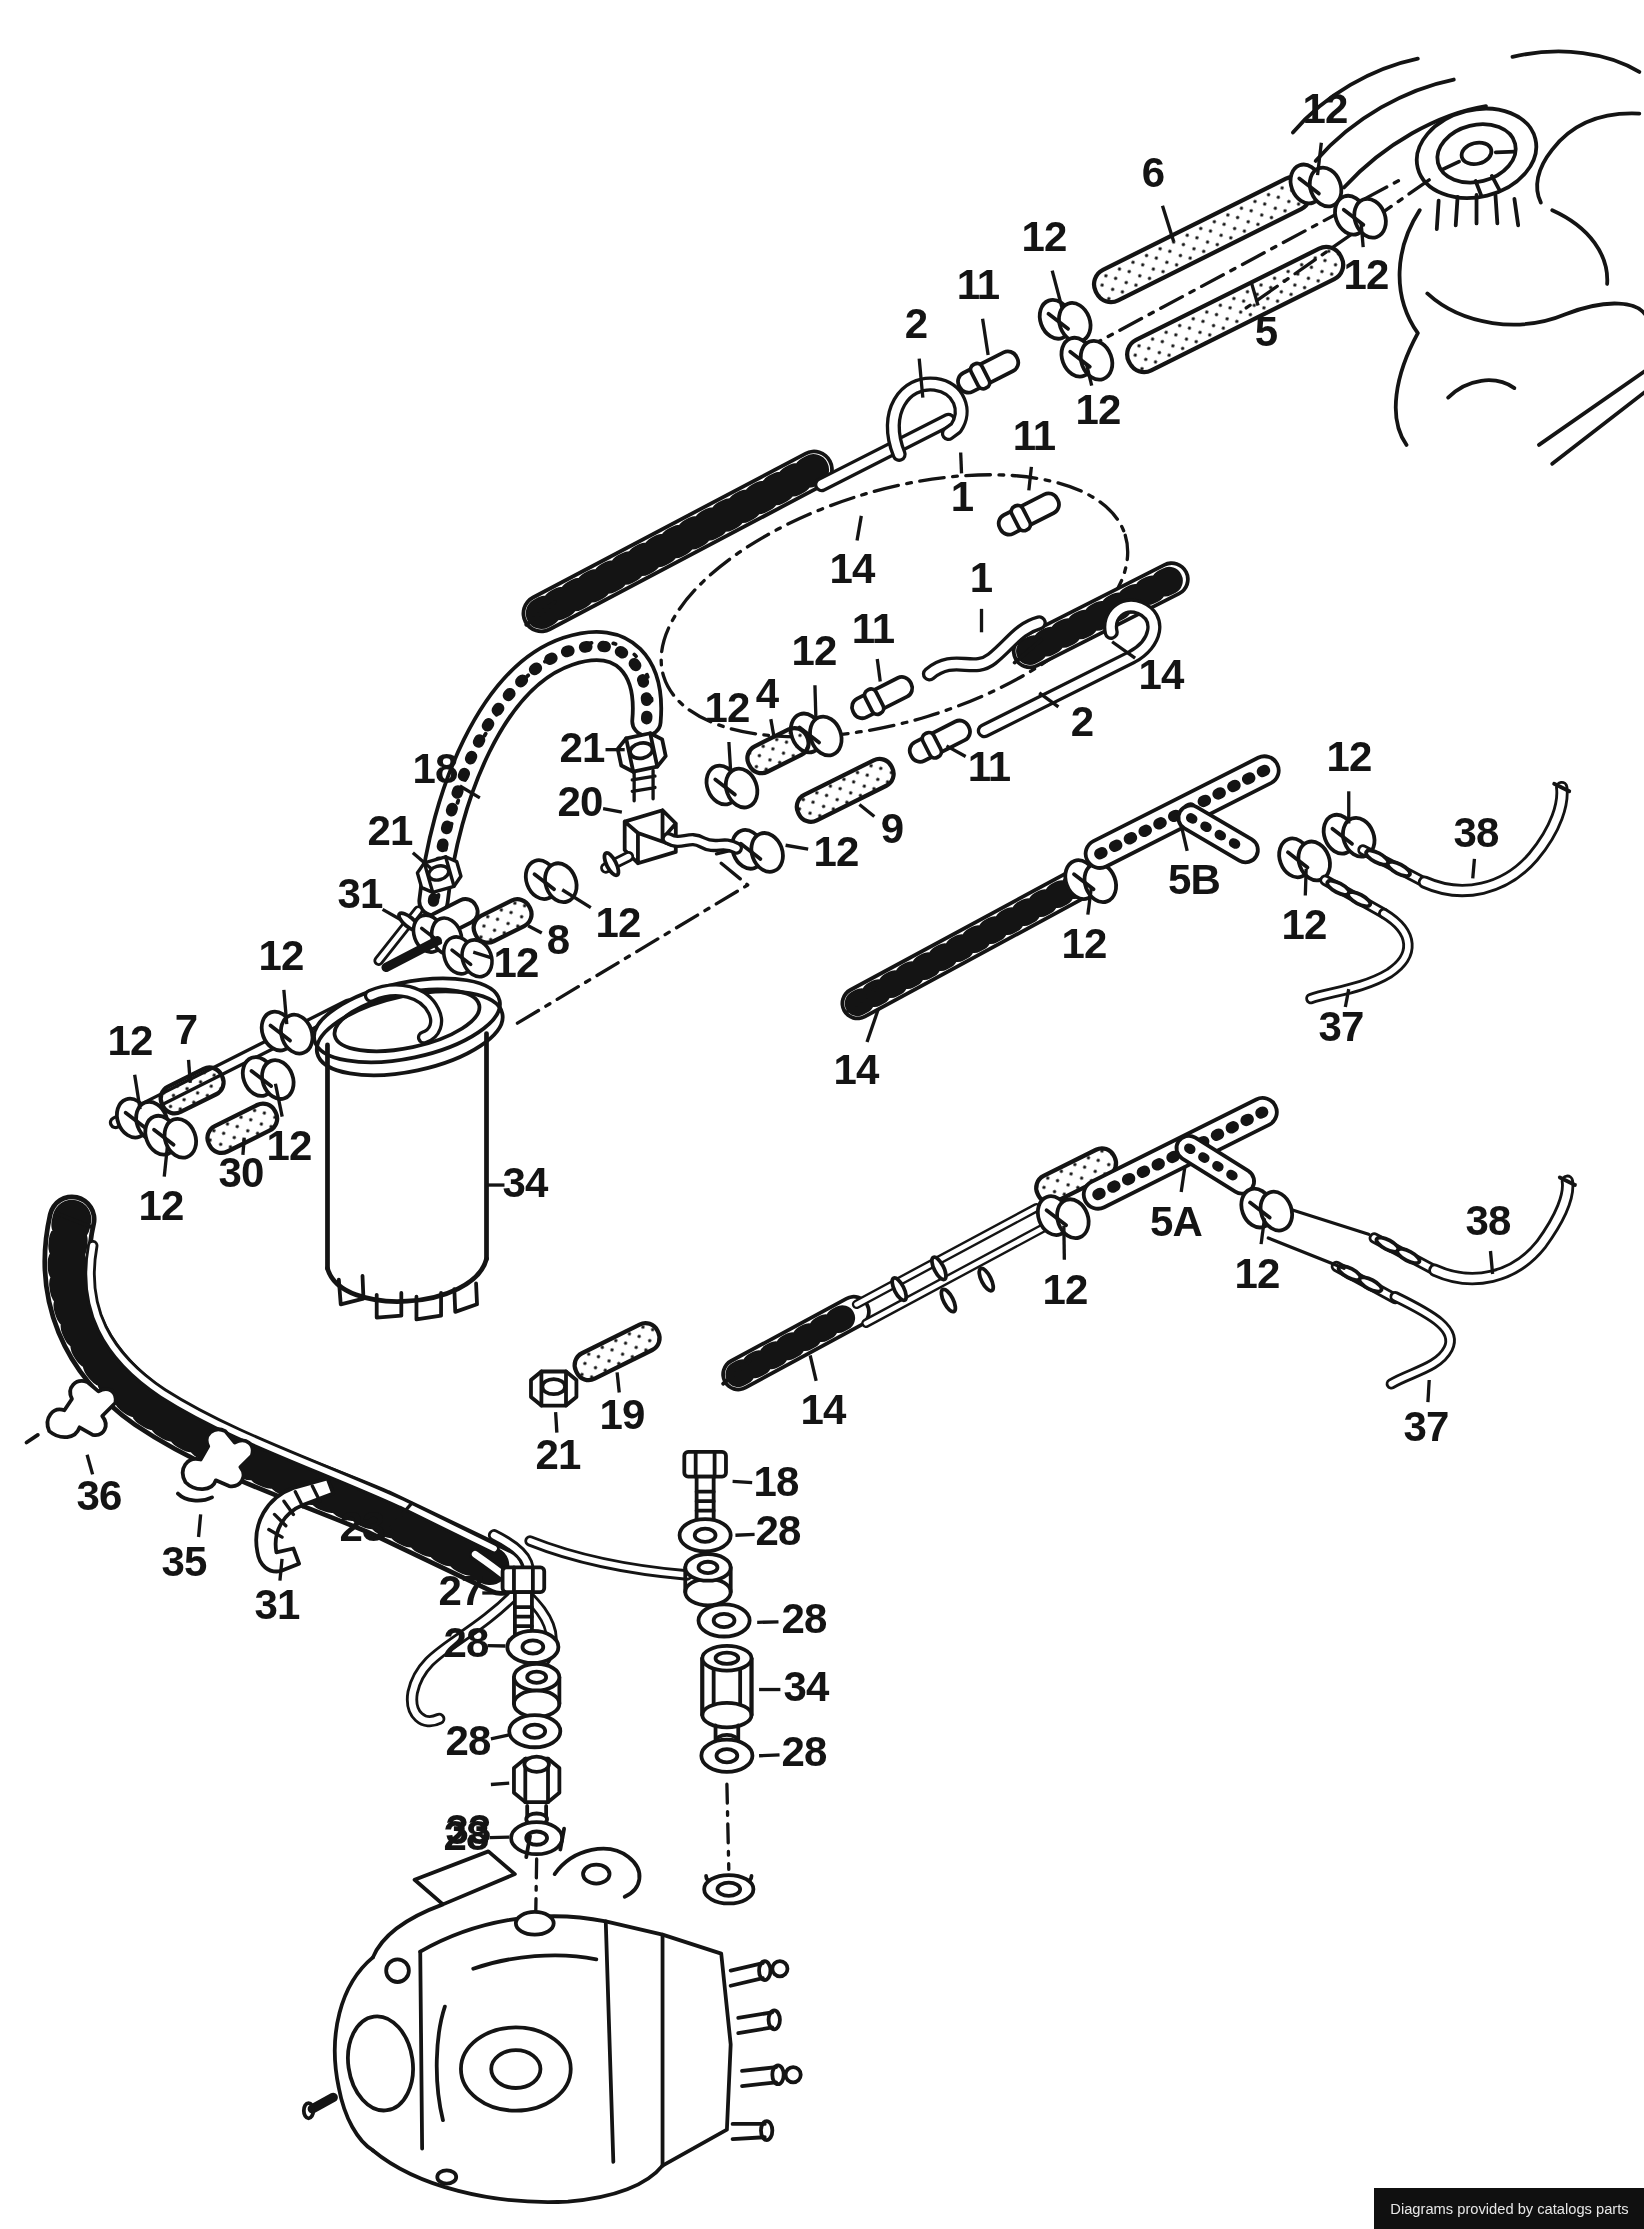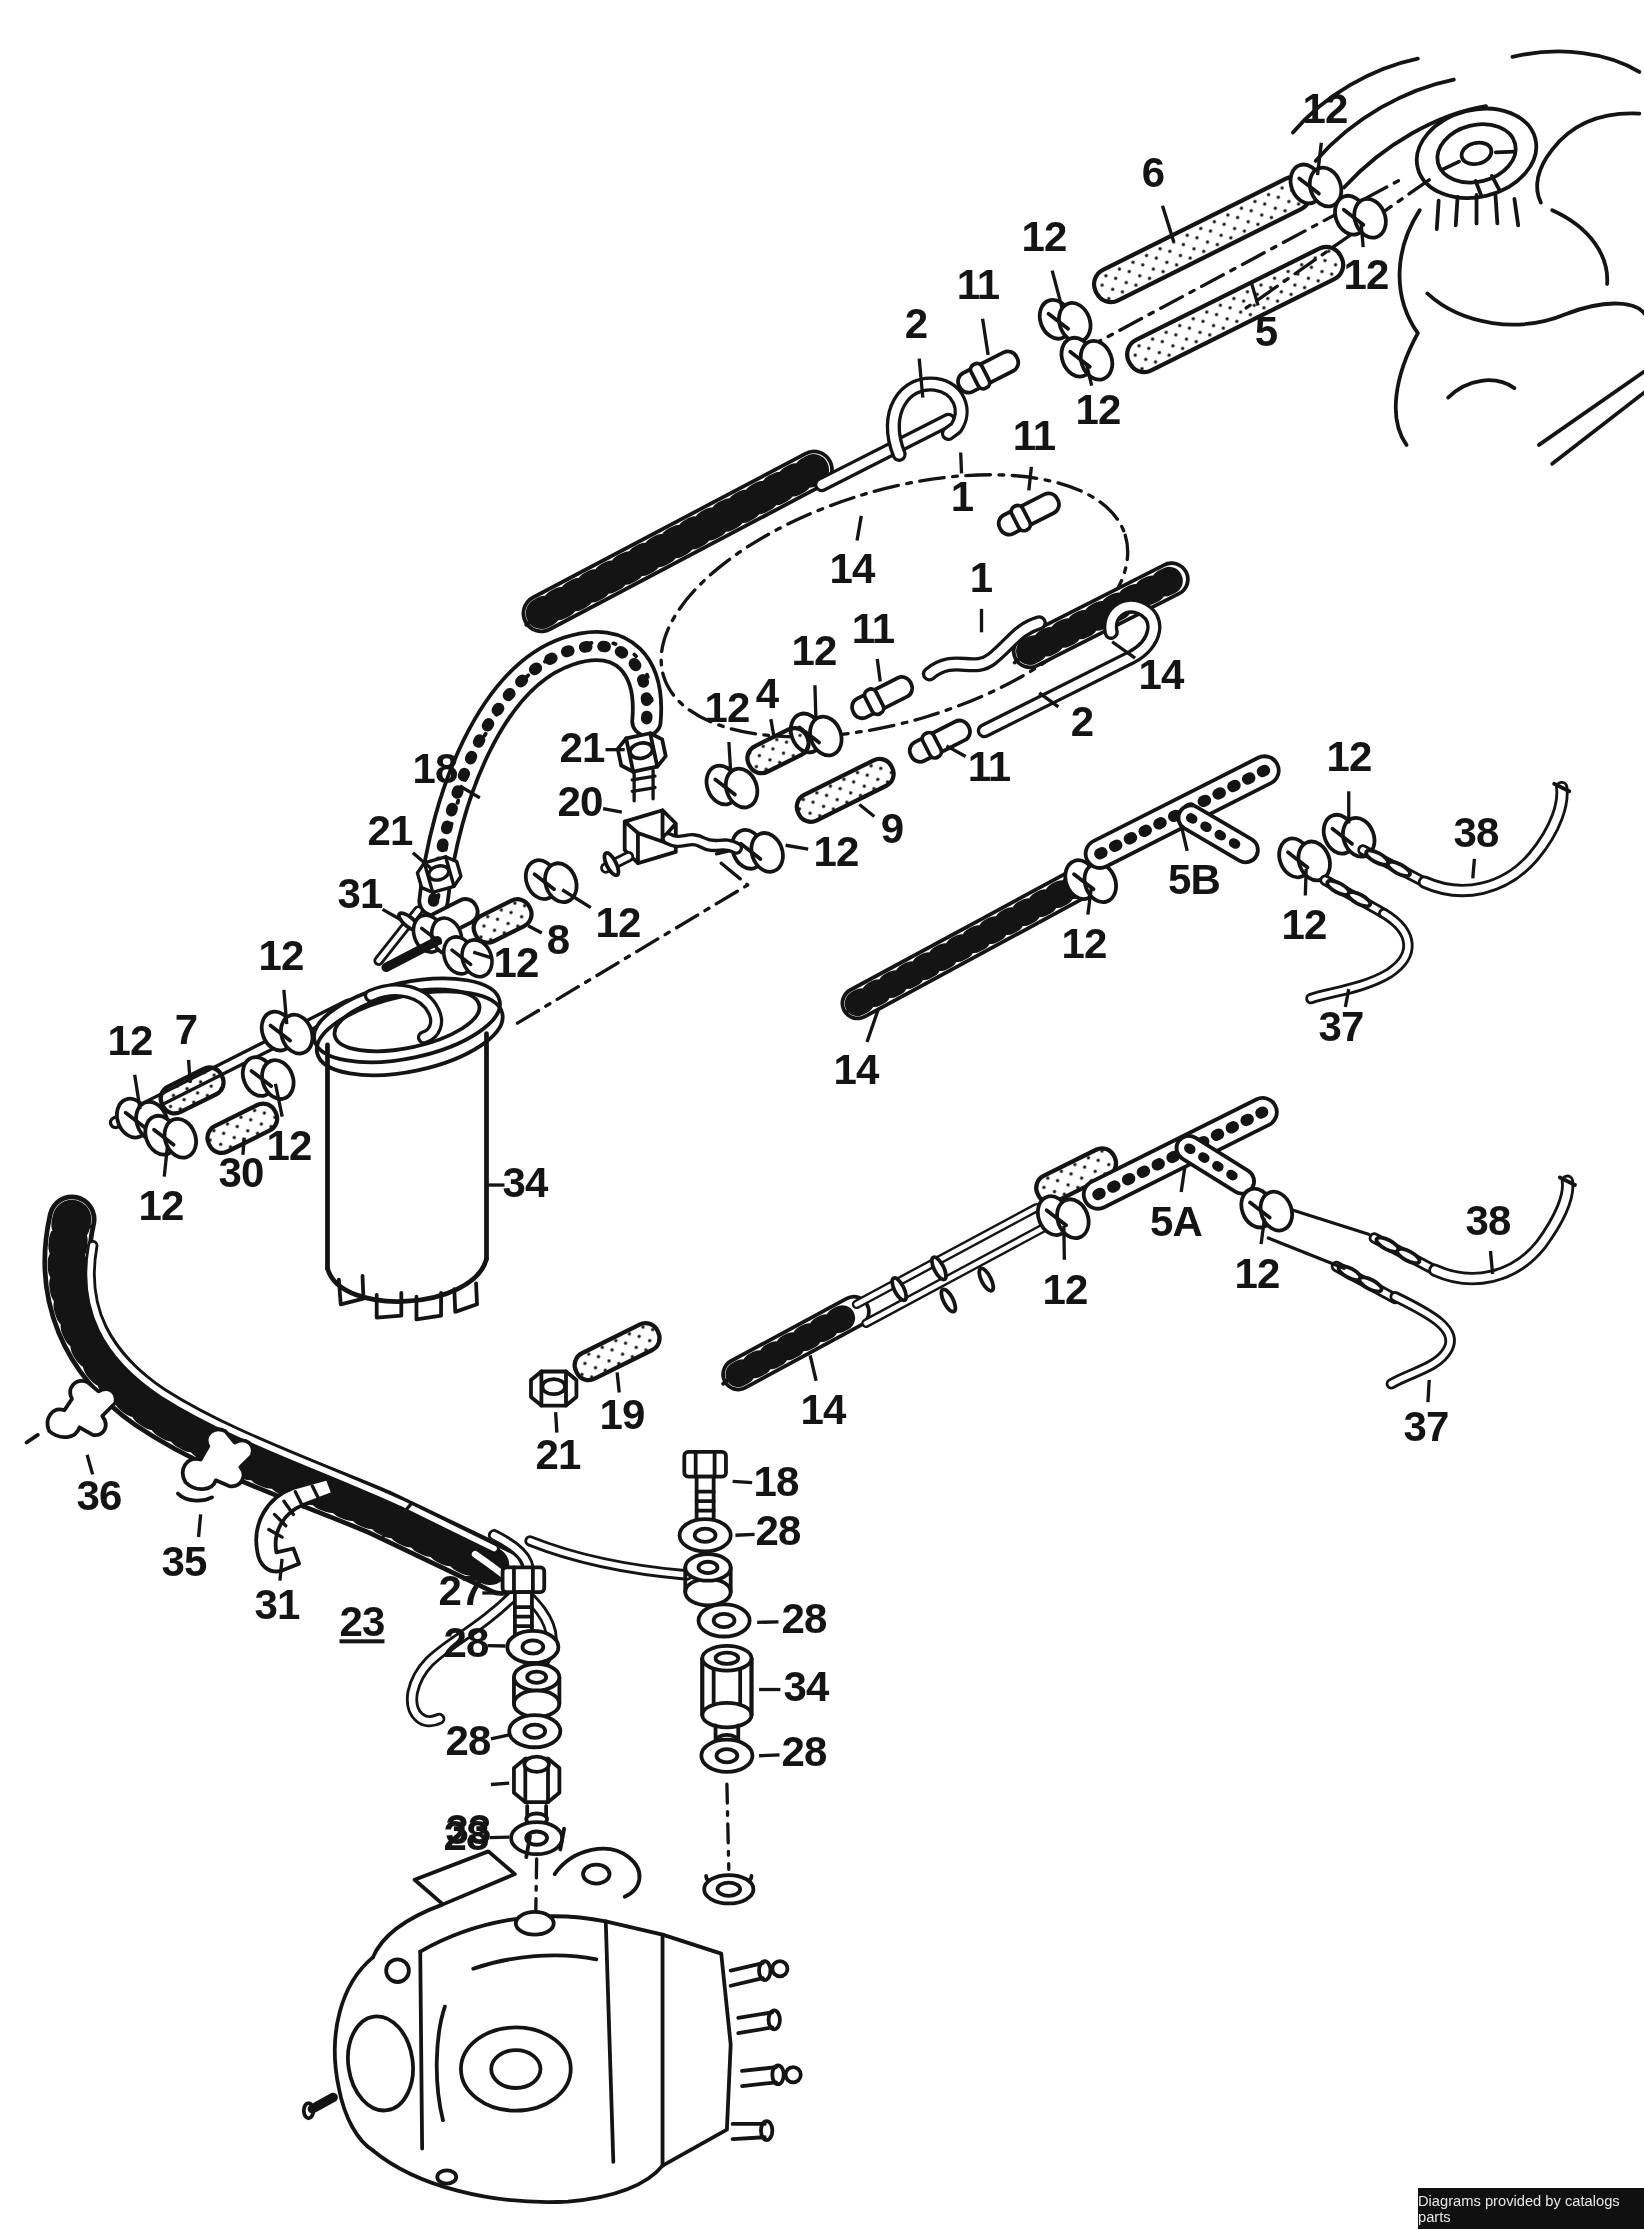--- a/index.html
+++ b/index.html
@@ -3,21 +3,21 @@
 <meta charset="utf-8">
 <style>
   html,body{margin:0;padding:0;background:#ffffff;}
   .stage{position:relative;width:1645px;height:2230px;background:#ffffff;overflow:hidden;
          font-family:"Liberation Sans", sans-serif;}
   .art,.leader-layer{position:absolute;left:0;top:0;width:1645px;height:2230px;}
   .leader-layer{pointer-events:none;}
   .callout{position:absolute;transform:translate(-50%,-54%);font-family:"Liberation Sans",sans-serif;
            font-size:42px;font-weight:bold;color:#141414;letter-spacing:-0.9px;white-space:nowrap;
            line-height:1;}
-  .footer-bar{position:absolute;right:0;bottom:0;width:227px;height:42px;background:#101010;
+  .footer-bar{position:absolute;right:0;bottom:0;width:271px;height:42px;background:#101010;
               display:flex;align-items:center;justify-content:center;}
   .footer-bar span{color:#e6e6e6;font-size:14.7px;font-family:"Liberation Sans",sans-serif;}
   svg *{vector-effect:none;}
 </style>
 </head>
 <body>
 
 <div class="stage">
 
 <svg class="art" viewBox="0 0 1738 2356" fill="none" stroke="#141414" stroke-width="4" stroke-linecap="round" stroke-linejoin="round">
@@ -475,21 +475,21 @@
     <div class="callout" style="left: 1065px; top: 1292px;">12</div>
     <div class="callout" style="left: 1257px; top: 1276px;">12</div>
     <div class="callout" style="left: 1488px; top: 1223px;">38</div>
     <div class="callout" style="left: 1426px; top: 1429px;">37</div>
     <div class="callout" style="left: 823px; top: 1412px;">14</div>
     <div class="callout" style="left: 622px; top: 1417px; text-align: right;">19</div>
     <div class="callout" style="left: 558px; top: 1457px;">21</div>
     <div class="callout" style="left: 99px; top: 1498px;">36</div>
     <div class="callout" style="left: 184px; top: 1564px;">35</div>
     <div class="callout" style="left: 277px; top: 1607px;">31</div>
-    <div class="callout" style="left: 362px; top: 1624px; text-decoration: underline;">23</div>
+    <div class="callout" style="left: 362px; top: 1529px;">23</div>
     <div class="callout" style="left: 776px; top: 1484px;">18</div>
     <div class="callout" style="left: 778px; top: 1533px;">28</div>
     <div class="callout" style="left: 804px; top: 1621px;">28</div>
     <div class="callout" style="left: 806px; top: 1689px;">34</div>
     <div class="callout" style="left: 804px; top: 1754px;">28</div>
     <div class="callout" style="left: 461px; top: 1593px;">27</div>
     <div class="callout" style="left: 466px; top: 1645px;">28</div>
     <div class="callout" style="left: 468px; top: 1743px;">28</div>
     <div class="callout" style="left: 468px; top: 1832px;">33</div>
     <div class="callout" style="left: 466px; top: 1838px;">28</div>

